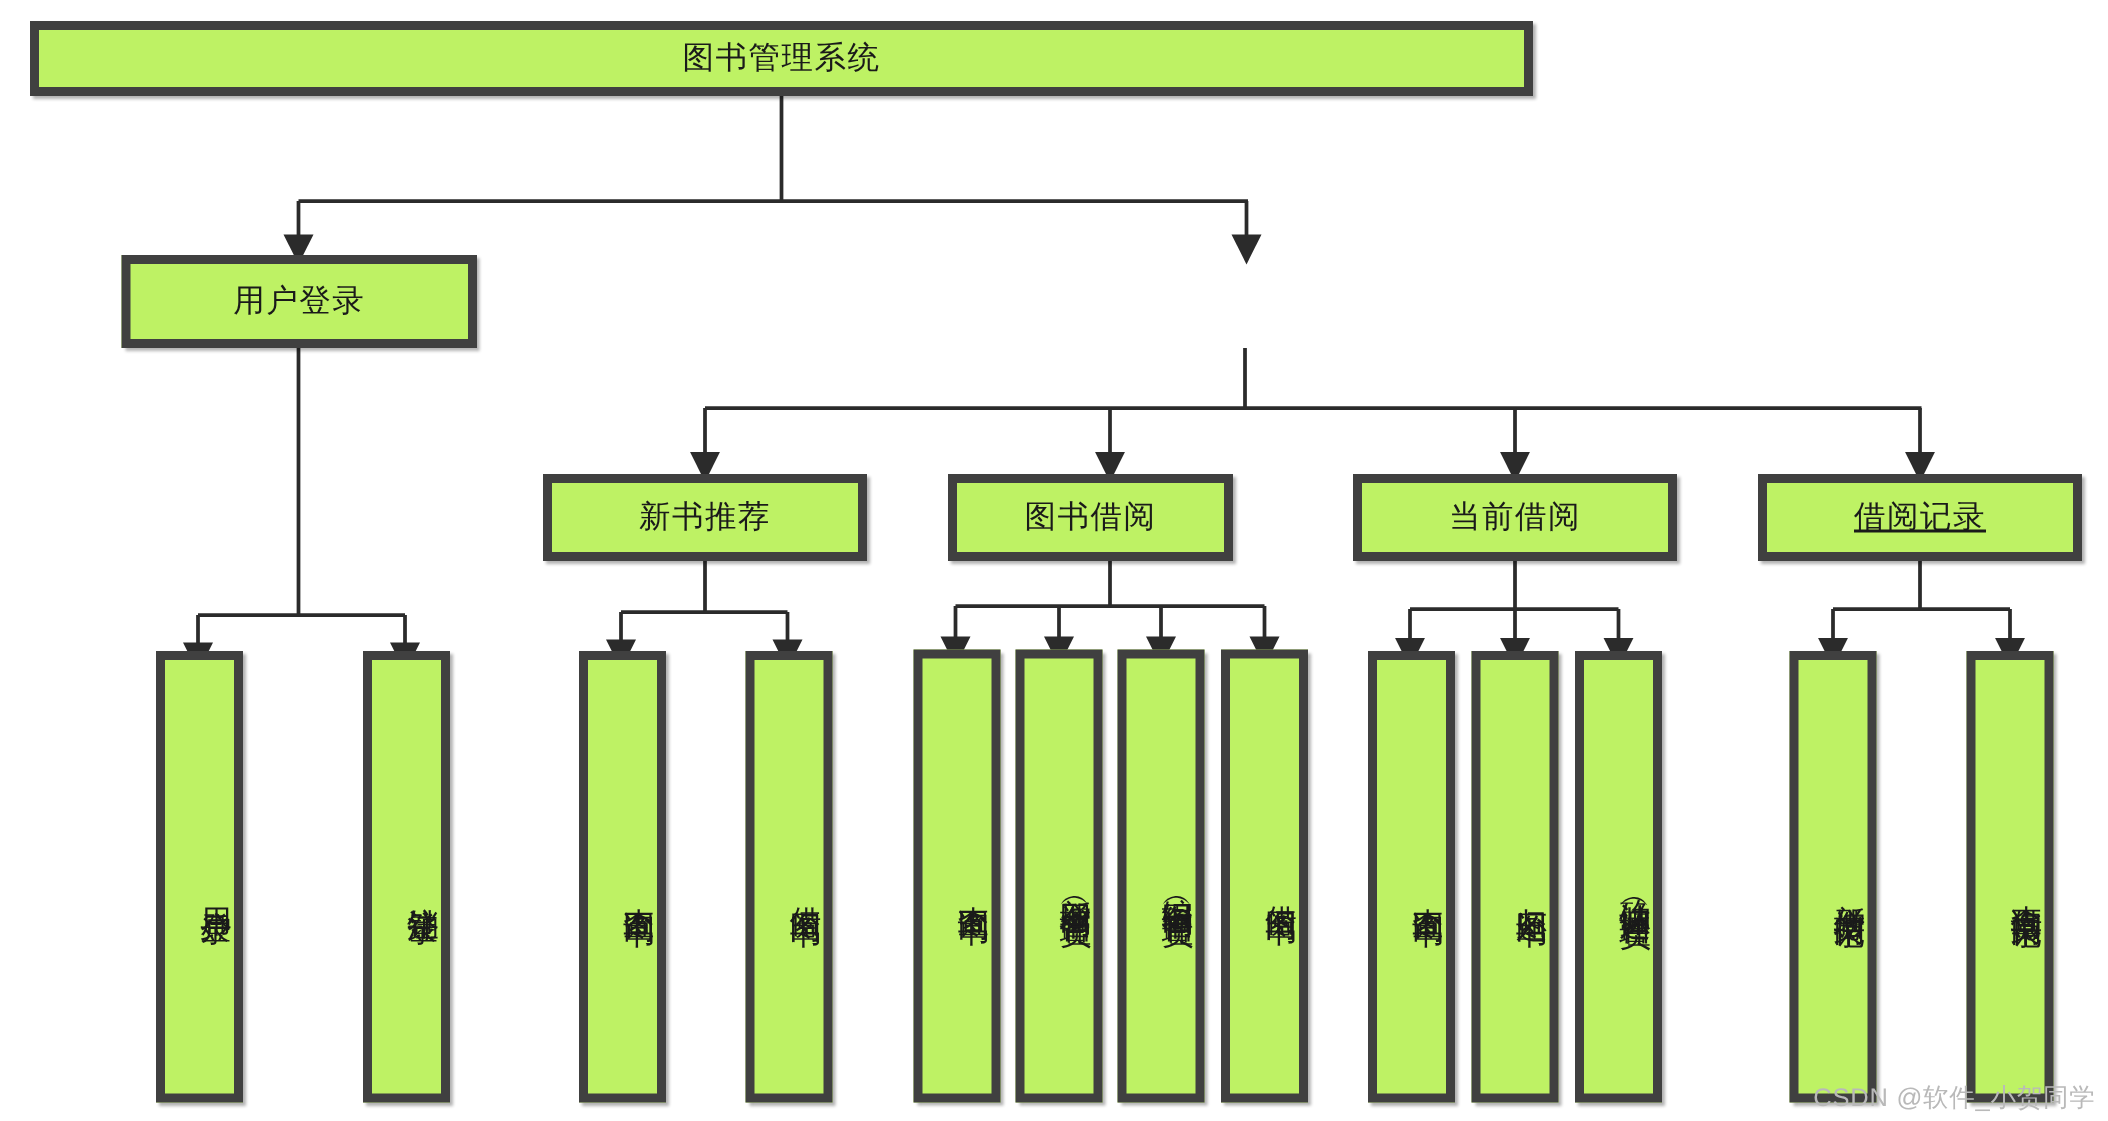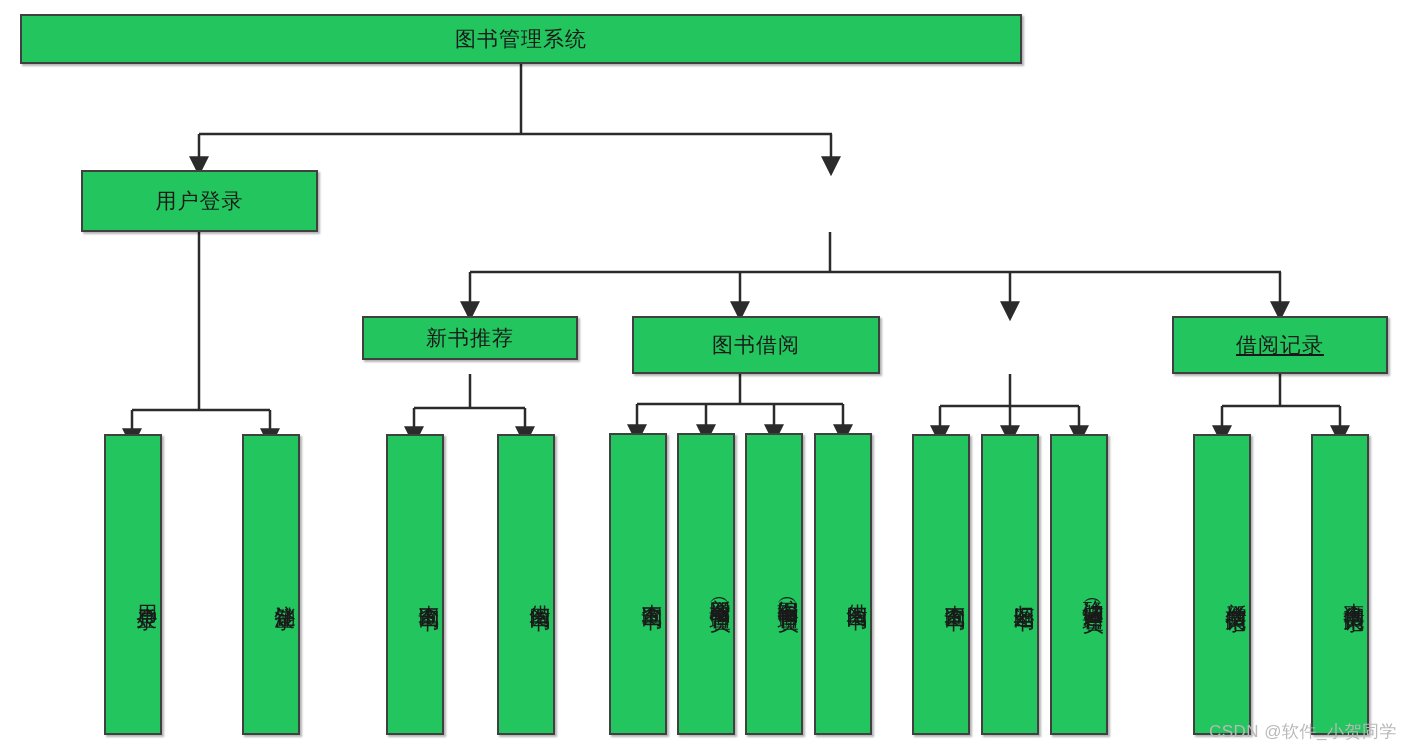--- a/index.html
+++ b/index.html
@@ -21,22 +21,22 @@
     position: absolute;
     left: 0;
     top: 0;
     width: 1405px;
     height: 747px;
     pointer-events: none;
   }
   .node {
     position: absolute;
     box-sizing: border-box;
-    background: #22c55e;
-    border: 2px solid #404040;
+    background: #bef264;
+    border: 6px solid #404040;
     box-shadow: 2px 2px 2px rgba(0,0,0,0.30);
     display: flex;
     align-items: center;
     justify-content: center;
     color: #1a1a1a;
   }
   .node.horiz {
     font-size: 21px;
     letter-spacing: 1px;
     line-height: 1.1;
@@ -123,25 +123,28 @@
   </svg>
 
   <div class="node horiz" style="left:20px; top:14px; width:1002px; height:50px;">
     <span>图书管理系统</span>
   </div>
 
   <div class="node horiz" style="left:81px; top:170px; width:237px; height:62px;">
     <span>用户登录</span>
   </div>
 
-  <div class="node horiz" style="left:362px; top:316px; width:216px; height:44px;justify-content:center;">
+  <div class="node horiz" style="left:362px; top:316px; width:216px; height:58px;justify-content:center;">
     <span>新书推荐</span>
   </div>
-  <div class="node horiz" style="left:632px; top:316px; width:248px; height:58px;">
+  <div class="node horiz" style="left:632px; top:316px; width:190px; height:58px;">
     <span>图书借阅</span>
+  </div>
+  <div class="node horiz" style="left:902px; top:316px; width:216px; height:58px;">
+    <span>当前借阅</span>
   </div>
   <div class="node horiz" style="left:1172px; top:316px; width:216px; height:58px;text-decoration:underline;">
     <span>借阅记录</span>
   </div>
 
   <div class="node vert" style="left:104px; top:434px; width:58px; height:301px;">
     <span class="vtext">用户登录</span>
   </div>
   <div class="node vert" style="left:242px; top:434px; width:58px; height:301px;">
     <span class="vtext">注销登录</span>

